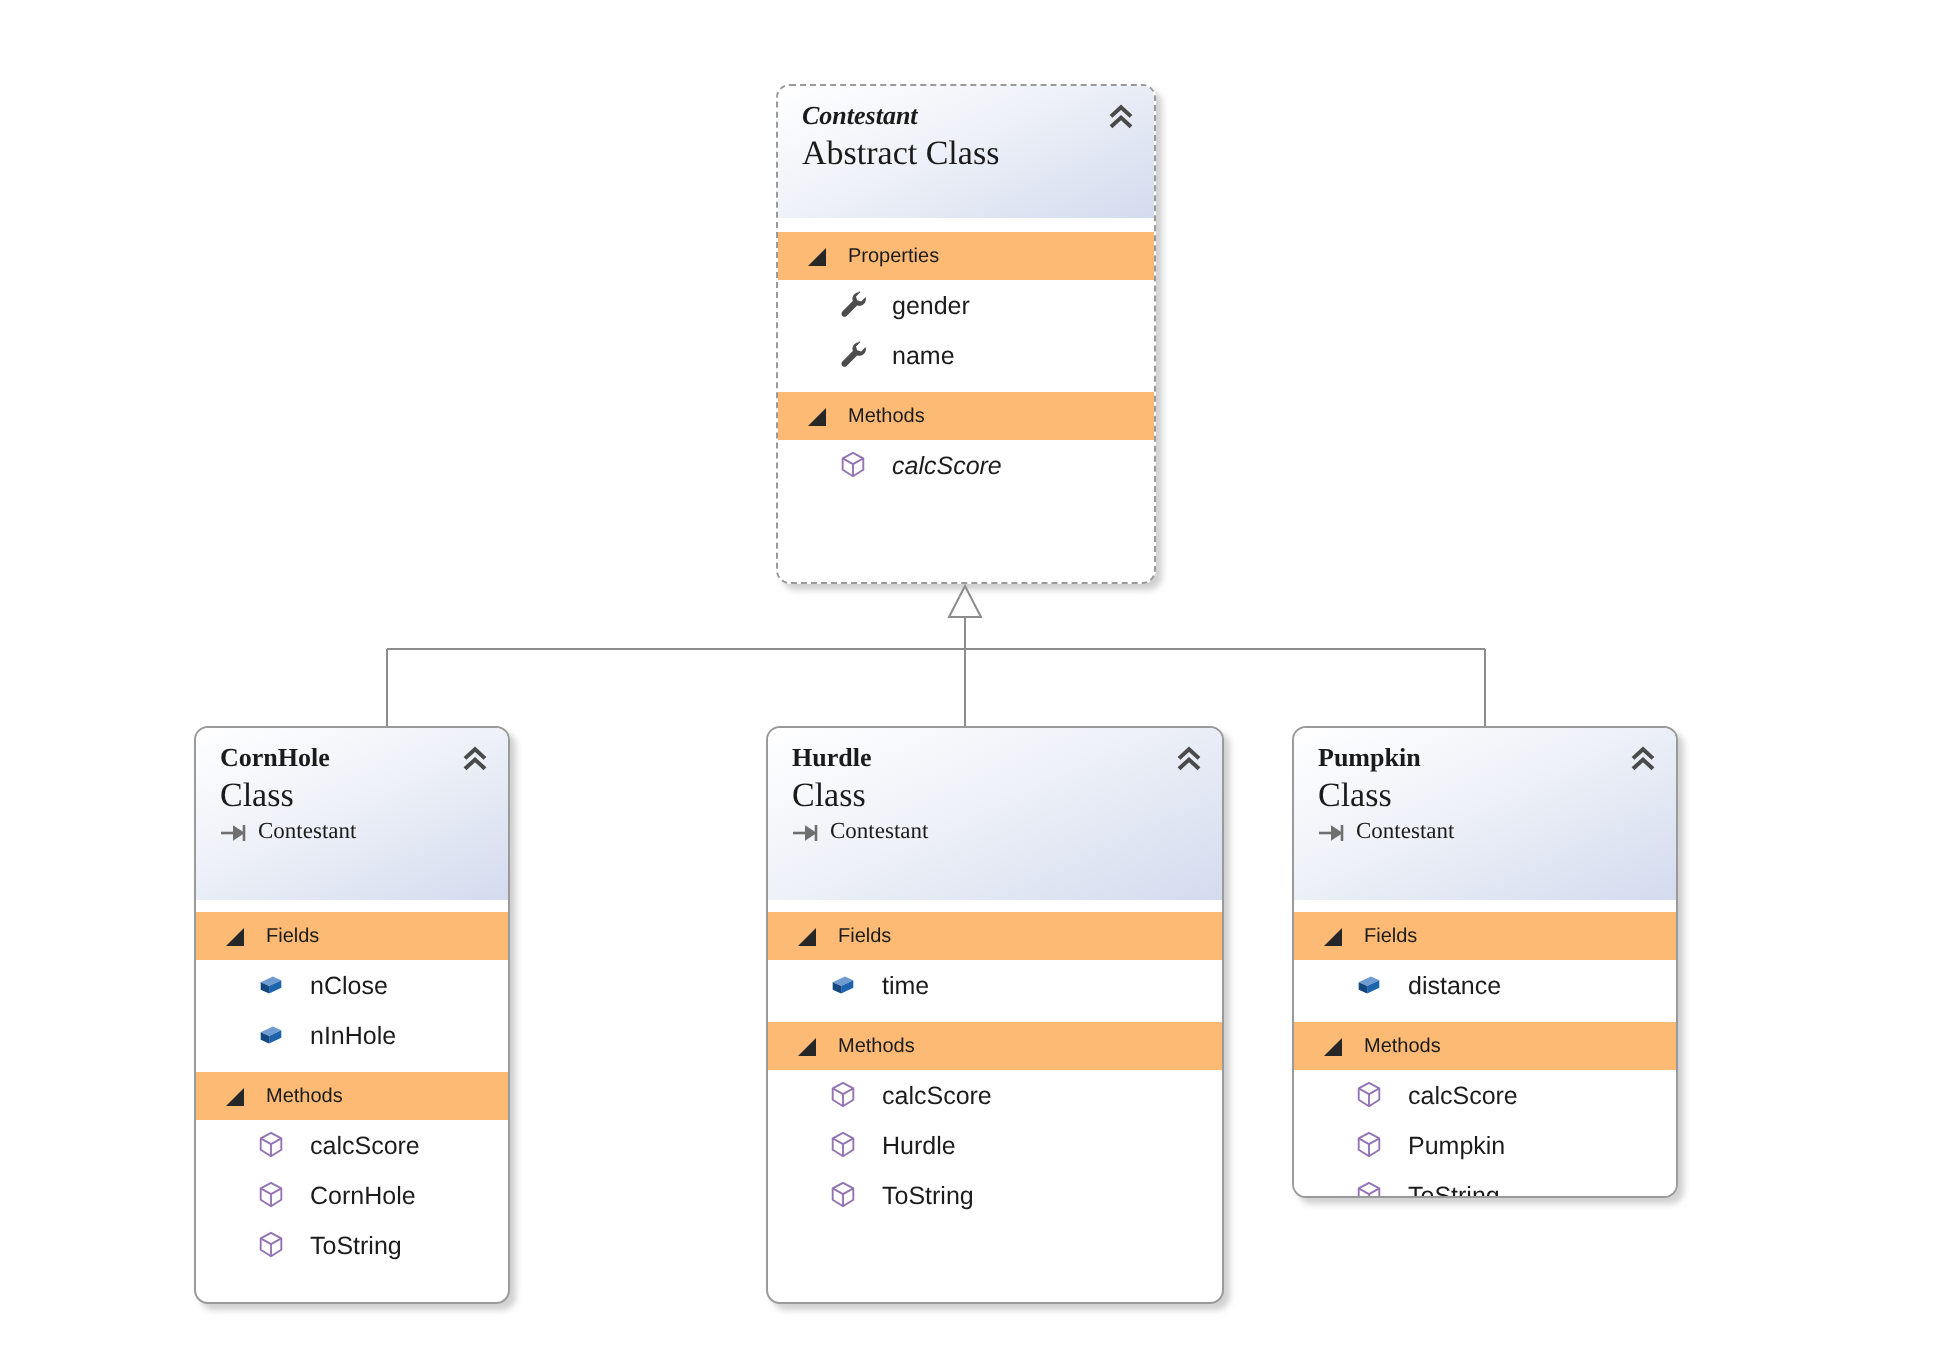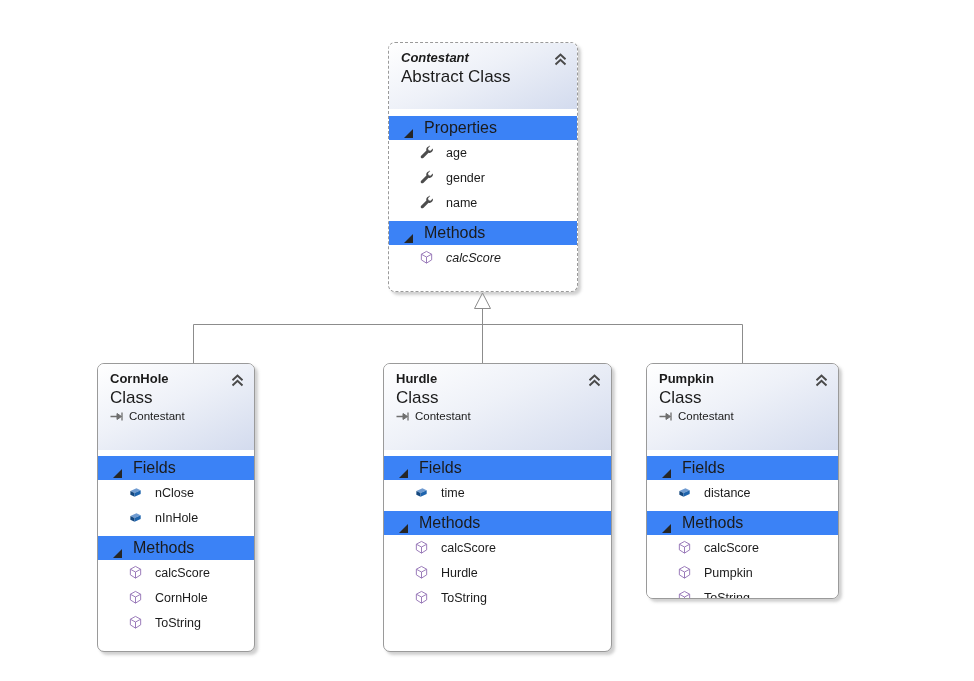--- a/index.html
+++ b/index.html
@@ -12,36 +12,36 @@
   
   .class-box{
     position:absolute;z-index:1;background:#ffffff;
     border:1px solid #9a9a9a;border-radius:7px;
     box-shadow:3px 3px 3px rgba(150,150,150,.45);
     box-sizing:border-box;overflow:hidden;
   }
   .class-box.abstract{border-style:dashed;}
   .box-header{
     background:linear-gradient(155deg,#ffffff 0%,#eef1f8 45%,#d3dbee 100%);
-    padding:7px 9px 0 12px;box-sizing:border-box;
+    padding:7px 9px 0 12px;box-sizing:border-box;font-family:Liberation Serif, serif;
   }
   .hdr-2line{height:66px;}
   .hdr-3line{height:86px;}
   .title-row{display:flex;justify-content:space-between;align-items:flex-start;}
   .class-title{font-size:13px;font-weight:bold;line-height:16px;}
   .class-title.italic{font-style:italic;}
   .chevron-btn{width:15px;height:13px;margin-top:2px;cursor:pointer;flex:none;}
   .subtitle{font-size:17px;line-height:15px;margin-top:3px;}
   .inherits-row{display:flex;align-items:center;gap:5px;margin-top:4px;font-size:11.5px;line-height:14px;}
   .inherits-row .arr{flex:none;width:14px;height:11px;}
   .gap{height:7px;background:#fff;}
   .gap-s{height:6px;background:#fff;}
   .section-row{
     display:flex;align-items:center;gap:11px;height:24px;
-    padding-left:15px;background:#3b82f6;font-size:16px;cursor:default;
+    padding-left:15px;background:#fdba74;font-size:10px;cursor:default;
   }
   .expander{width:9px;height:9px;flex:none;}
   .member-row{
     display:flex;align-items:center;gap:12px;height:25px;
     padding-left:30px;font-size:12.5px;background:#fff;
   }
   .member-row .micon{width:15px;height:15px;flex:none;}
   .member-label.italic{font-style:italic;}
 </style>
 </head>
@@ -86,28 +86,20 @@
           </svg>
       </span>
       <span>Properties</span>
     </div>
     <div class="member-row">
       <span class="micon">
         <svg viewBox="0 0 16 16" width="15" height="15">
             <path d="M11.2 1.2c-1.9 0-3.5 1.6-3.5 3.5 0 .4.1.8.2 1.2l-5.6 5.6c-.6.6-.6 1.7 0 2.3.6.6 1.7.6 2.3 0l5.6-5.6c.4.1.8.2 1.2.2 1.9 0 3.5-1.6 3.5-3.5 0-.4-.1-.8-.2-1.2l-2.4 2.4-2.1-.6-.6-2.1 2.4-2.4c-.4-.1-.8-.2-1.2-.2z" fill="#4d4d4d"></path>
           </svg>
       </span>
-      <span class="member-label">age</span>
-    </div>
-    <div class="member-row">
-      <span class="micon">
-        <svg viewBox="0 0 16 16" width="15" height="15">
-            <path d="M11.2 1.2c-1.9 0-3.5 1.6-3.5 3.5 0 .4.1.8.2 1.2l-5.6 5.6c-.6.6-.6 1.7 0 2.3.6.6 1.7.6 2.3 0l5.6-5.6c.4.1.8.2 1.2.2 1.9 0 3.5-1.6 3.5-3.5 0-.4-.1-.8-.2-1.2l-2.4 2.4-2.1-.6-.6-2.1 2.4-2.4c-.4-.1-.8-.2-1.2-.2z" fill="#4d4d4d"></path>
-          </svg>
-      </span>
       <span class="member-label">gender</span>
     </div>
     <div class="member-row">
       <span class="micon">
         <svg viewBox="0 0 16 16" width="15" height="15">
             <path d="M11.2 1.2c-1.9 0-3.5 1.6-3.5 3.5 0 .4.1.8.2 1.2l-5.6 5.6c-.6.6-.6 1.7 0 2.3.6.6 1.7.6 2.3 0l5.6-5.6c.4.1.8.2 1.2.2 1.9 0 3.5-1.6 3.5-3.5 0-.4-.1-.8-.2-1.2l-2.4 2.4-2.1-.6-.6-2.1 2.4-2.4c-.4-.1-.8-.2-1.2-.2z" fill="#4d4d4d"></path>
           </svg>
       </span>
       <span class="member-label">name</span>
     </div>

